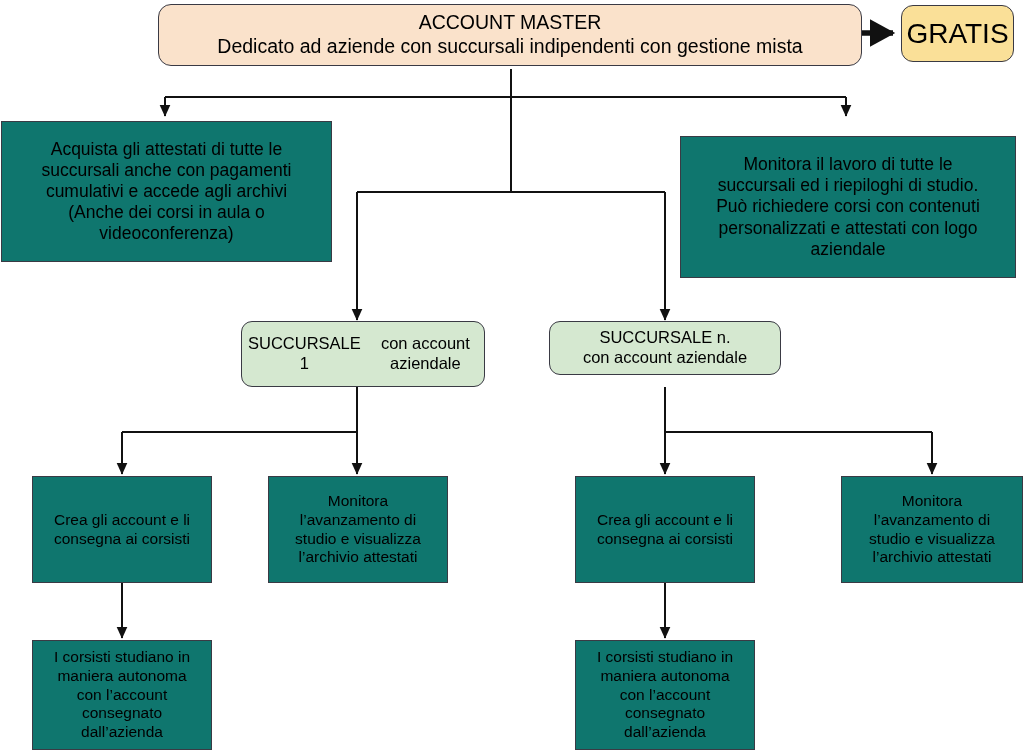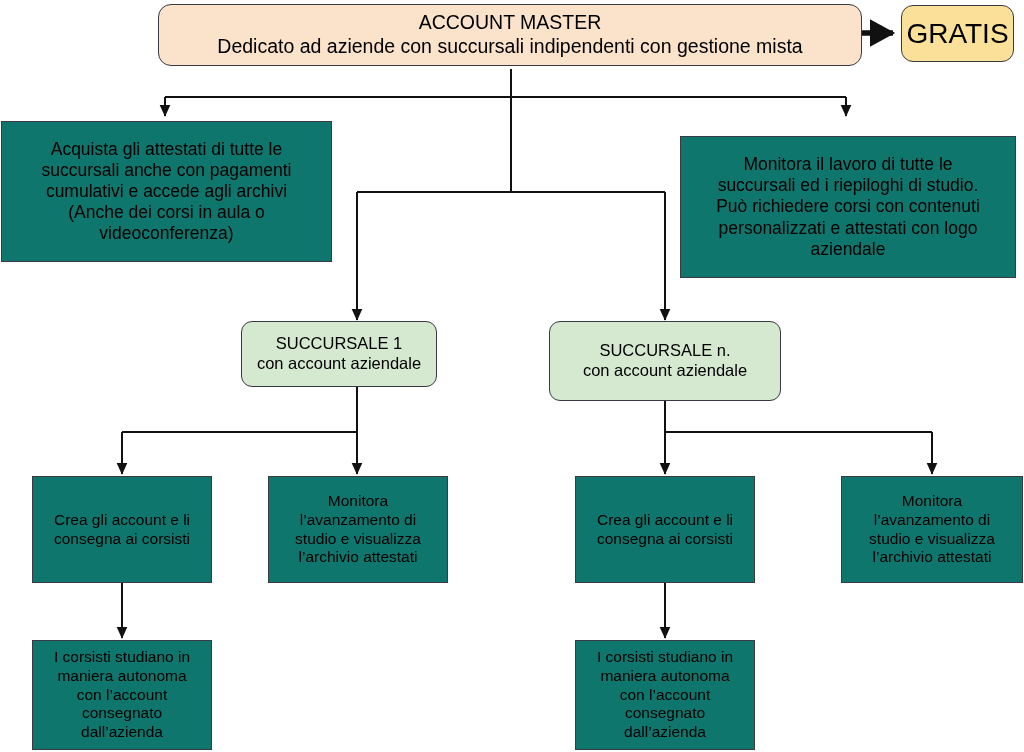--- a/index.html
+++ b/index.html
@@ -141,26 +141,26 @@
   </div>
 
   <div class="node node-blue" style="left:680px; top:136px; width:336px; height:142px; font-size:17.5px;">
     <span class="txt">Monitora il lavoro di tutte le
 succursali ed i riepiloghi di studio.
 Può richiedere corsi con contenuti
 personalizzati e attestati con logo
 aziendale</span>
   </div>
 
-  <div class="node node-green" style="left:241px; top:321px; width:196px; height:66px; flex-direction:column; font-size:16.5px;border-radius:11px;">
+  <div class="node node-green" style="left:241px; top:321px; width:244px; height:66px; font-size:16.5px;border-radius:11px;">
     <span class="txt">SUCCURSALE 1</span>
     <span class="txt">con account aziendale</span>
   </div>
 
-  <div class="node node-green" style="left:549px; top:321px; width:232px; height:80px; flex-direction:column; font-size:16.5px;">
+  <div class="node node-green" style="left:549px; top:321px; width:232px; height:54px; flex-direction:column; font-size:16.5px;">
     <span class="txt">SUCCURSALE n.</span>
     <span class="txt">con account aziendale</span>
   </div>
 
   <div class="node node-blue" style="left:32px; top:476px; width:180px; height:107px; font-size:15.5px;">
     <span class="txt">Crea gli account e li
 consegna ai corsisti</span>
   </div>
 
   <div class="node node-blue" style="left:268px; top:476px; width:180px; height:107px; font-size:15.5px;">

